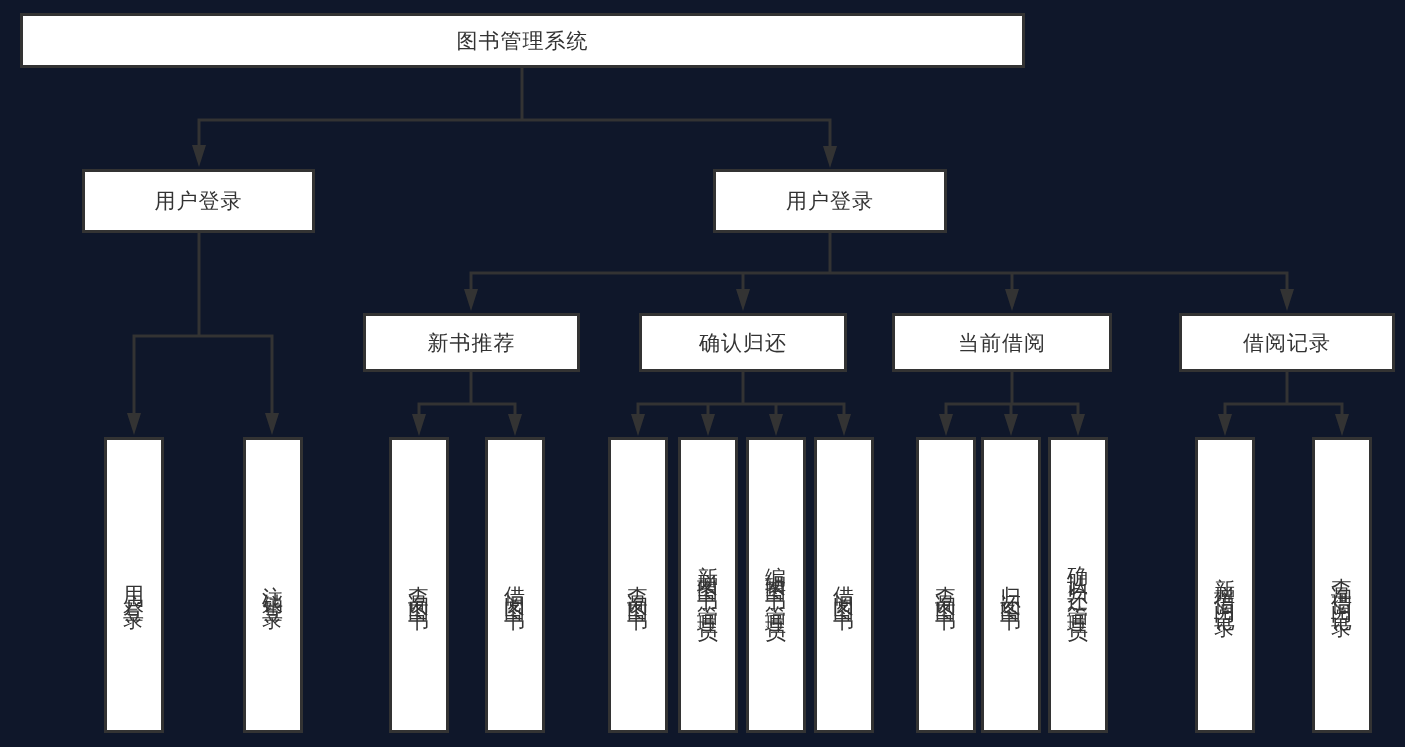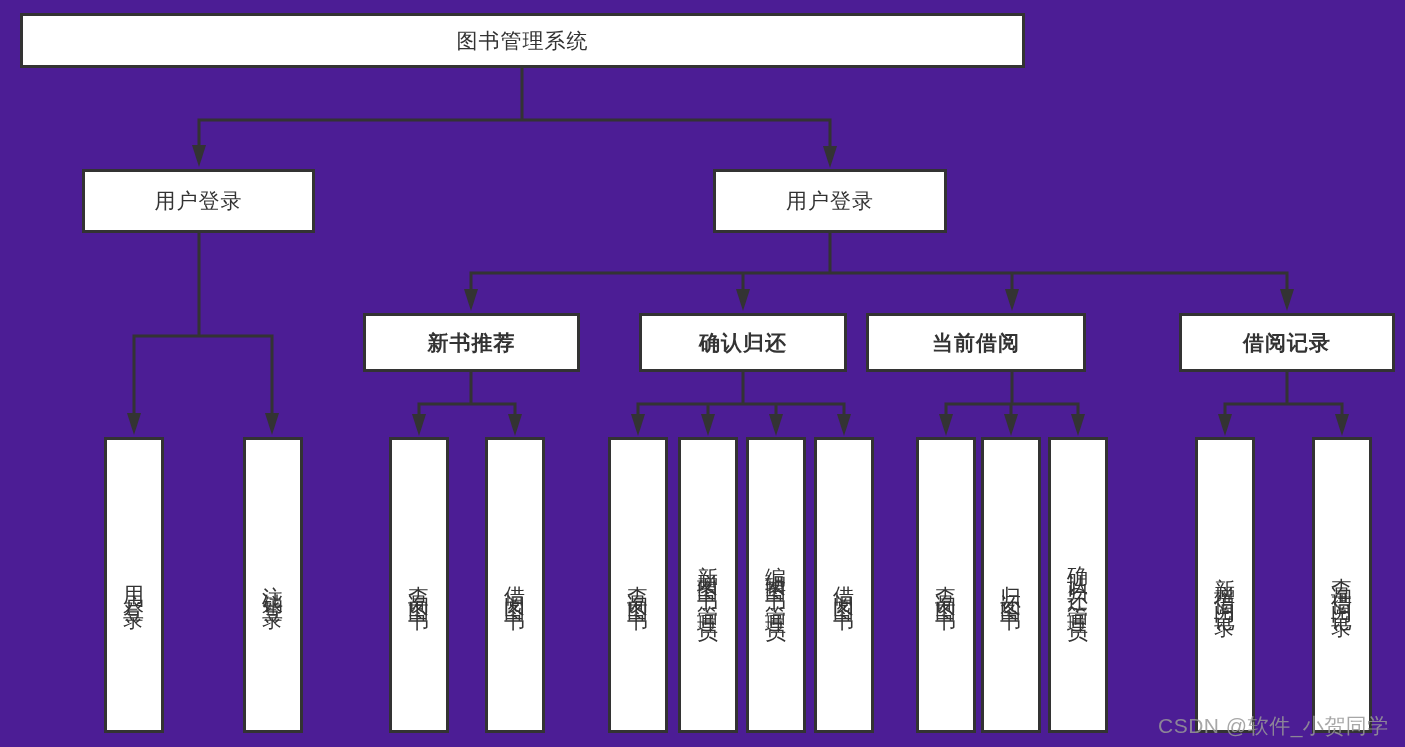--- a/index.html
+++ b/index.html
@@ -1,19 +1,19 @@
 <!DOCTYPE html>
 <html><head>
 <meta charset="utf-8">
 <style>
   html,body{margin:0;padding:0;background:#ffffff;}
   .canvas{
     position:relative;
     width:1405px;height:747px;
-    background:#4c1d95;
+    background:#0f172a;
     font-family:"Liberation Sans","DejaVu Sans",sans-serif;
     overflow:hidden;
   }
   .connectors{position:absolute;left:0;top:0;width:1405px;height:747px;}
   .node{
     position:absolute;
     box-sizing:border-box;
     background:#ffffff;
     border:3px solid #333333;
     display:flex;align-items:center;justify-content:center;
@@ -29,24 +29,24 @@
     letter-spacing:8px;
     line-height:1;
     white-space:nowrap;
   }
   
   .n-root{left:20px;top:13px;width:1005px;height:55px;}
   
   .n-user-login{left:82px;top:169px;width:233px;height:64px;}
   .n-book-mgmt{left:713px;top:169px;width:234px;height:64px;}
   
-  .lvl3{top:313px;height:59px;font-weight:bold;}
+  .lvl3{top:313px;height:59px;}
   .n-recommend{left:363px;width:217px;}
   .n-borrowing{left:639px;width:208px;}
-  .n-current{left:866px;width:220px;}
+  .n-current{left:892px;width:220px;}
   .n-records{left:1179px;width:216px;}
   
   .lf-1{left:104px;}  .lf-2{left:243px;}
   .lf-3{left:389px;}  .lf-4{left:485px;}
   .lf-5{left:608px;}  .lf-6{left:678px;}
   .lf-7{left:746px;}  .lf-8{left:814px;}
   .lf-9{left:916px;}  .lf-10{left:981px;}
   .lf-11{left:1048px;}
   .lf-12{left:1195px;} .lf-13{left:1312px;}
   .watermark{
@@ -161,15 +161,14 @@
     <span class="vtext">确认归还（管理员）</span>
   </div>
 
   <div class="node leaf lf-12">
     <span class="vtext">新增借阅记录</span>
   </div>
   <div class="node leaf lf-13">
     <span class="vtext">查询借阅记录</span>
   </div>
 
-  <div class="watermark">CSDN @软件_小贺同学</div>
 
 </div>
 
 </body></html>

